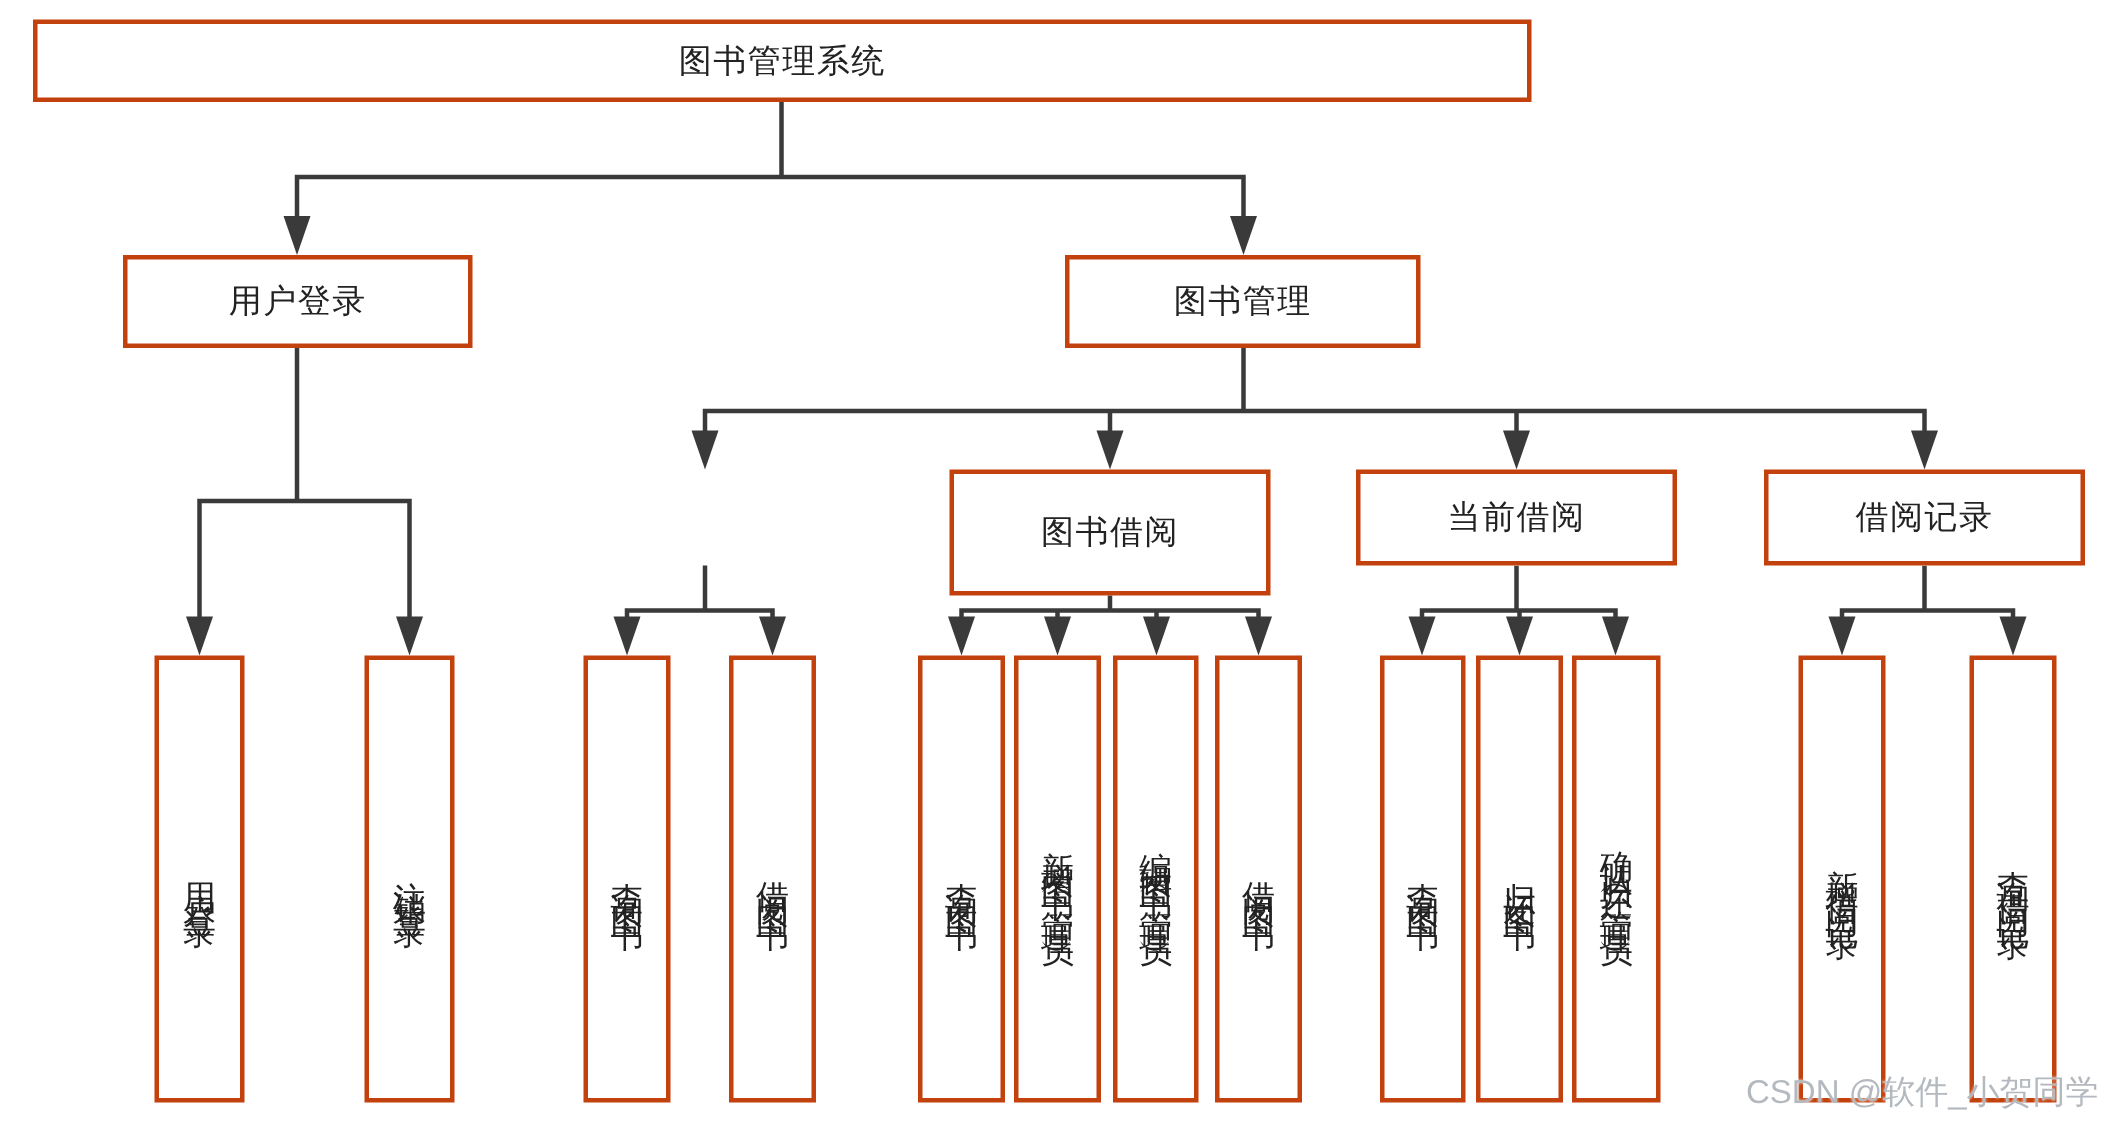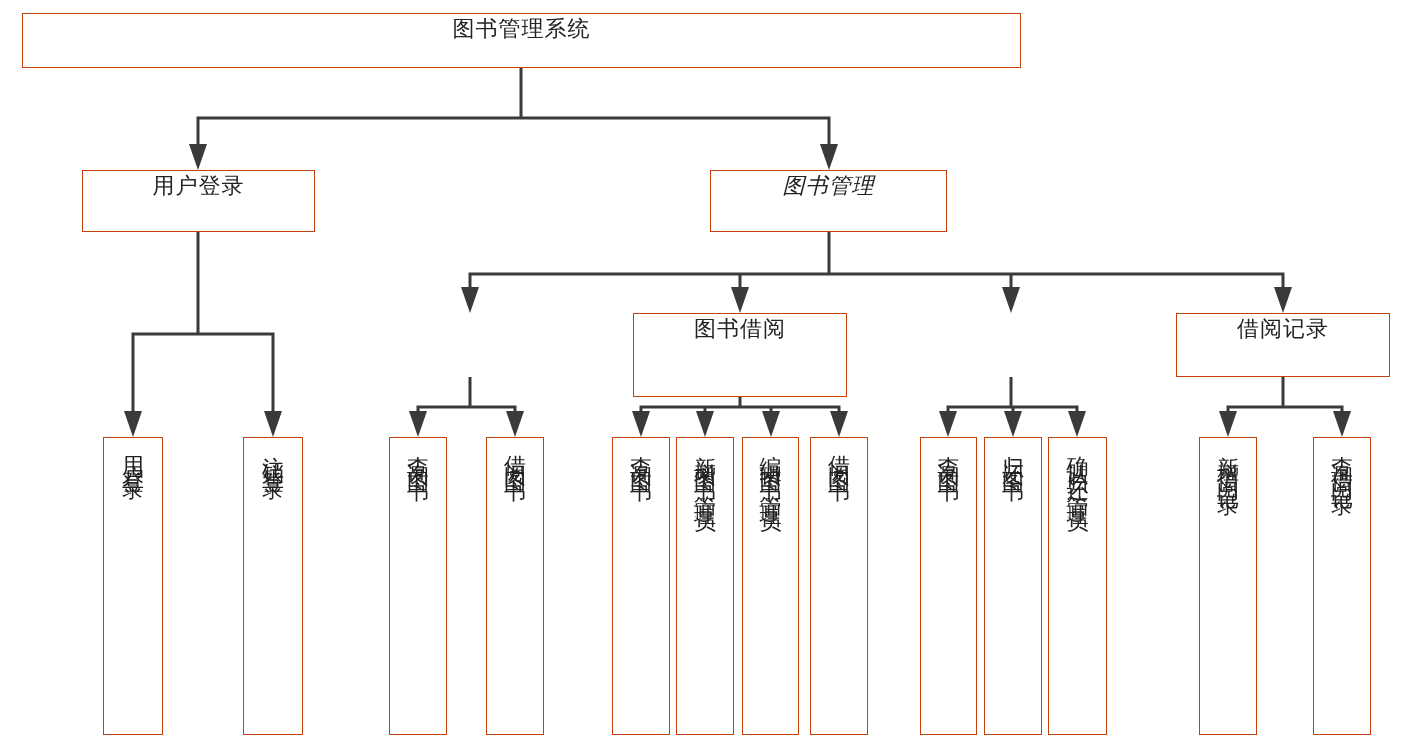--- a/index.html
+++ b/index.html
@@ -8,22 +8,23 @@
     width:1405px;height:747px;
     background:#ffffff;
     font-family:"Liberation Sans","DejaVu Sans",sans-serif;
     overflow:hidden;
   }
   #connectors{position:absolute;left:0;top:0;z-index:0;}
   .node{
     position:absolute;
     box-sizing:border-box;
     background:#ffffff;
-    border:1px solid #c2410c;
+    border:3px solid #c2410c;
     display:flex;
+    align-items:center;
     justify-content:center;
     z-index:1;
     color:#222222;
   }
   .h-label{
     font-size:22px;
     letter-spacing:1px;
     white-space:nowrap;
   }
   .leaf{
@@ -95,26 +96,29 @@
     </g>
   </svg>
 
   <div class="node" style="left:22px;top:13px;width:999px;height:55px;">
     <span class="h-label">图书管理系统</span>
   </div>
 
   <div class="node" style="left:82px;top:170px;width:233px;height:62px;">
     <span class="h-label">用户登录</span>
   </div>
-  <div class="node" style="left:710px;top:170px;width:237px;height:62px;font-style:italic;">
+  <div class="node" style="left:710px;top:170px;width:237px;height:62px;">
     <span class="h-label">图书管理</span>
   </div>
 
   <div class="node" style="left:633px;top:313px;width:214px;height:84px;">
     <span class="h-label">图书借阅</span>
+  </div>
+  <div class="node" style="left:904px;top:313px;width:214px;height:64px;">
+    <span class="h-label">当前借阅</span>
   </div>
   <div class="node" style="left:1176px;top:313px;width:214px;height:64px;">
     <span class="h-label">借阅记录</span>
   </div>
 
   <div class="node leaf" style="left:103px;">
     <span class="v-label">用户登录</span>
   </div>
   <div class="node leaf" style="left:243px;">
     <span class="v-label">注销登录</span>
@@ -150,13 +154,14 @@
     <span class="v-label">确认归还（管理员）</span>
   </div>
 
   <div class="node leaf" style="left:1199px;width:58px;">
     <span class="v-label">新增借阅记录</span>
   </div>
   <div class="node leaf" style="left:1313px;width:58px;">
     <span class="v-label">查询借阅记录</span>
   </div>
 
+  <div id="watermark">CSDN @软件_小贺同学</div>
 </div>
 
 </body></html>

